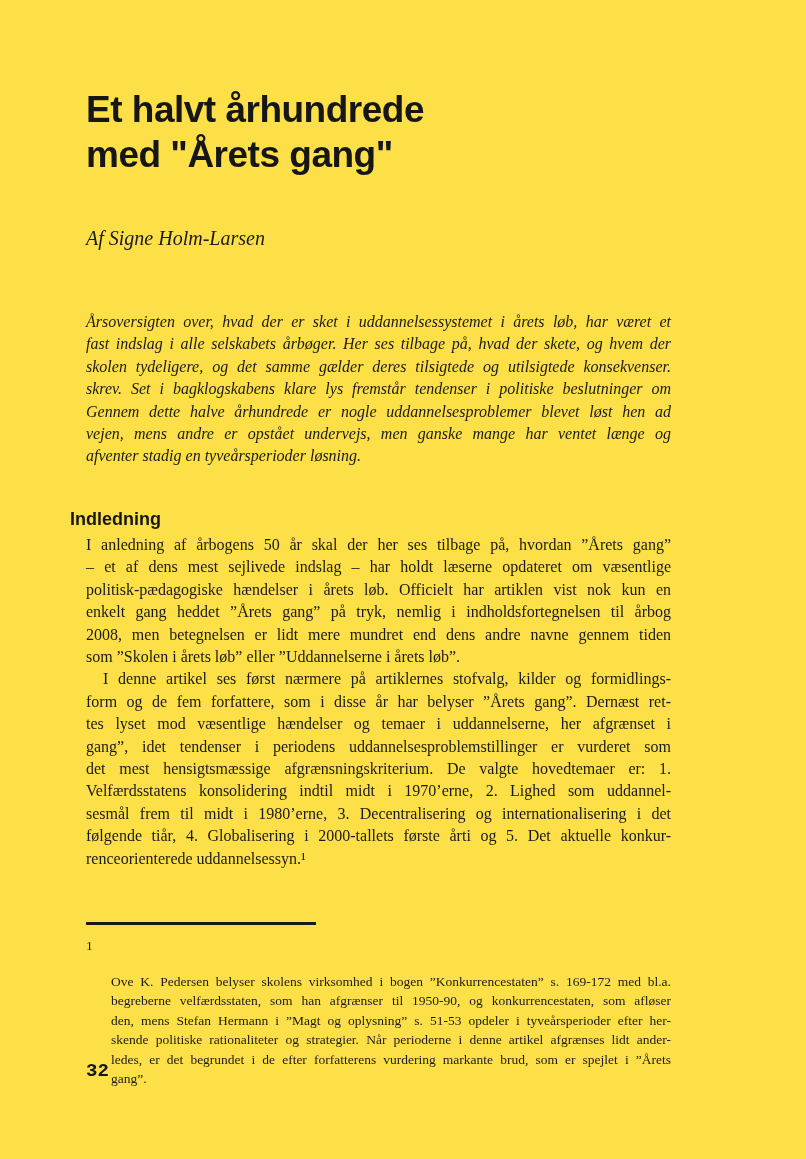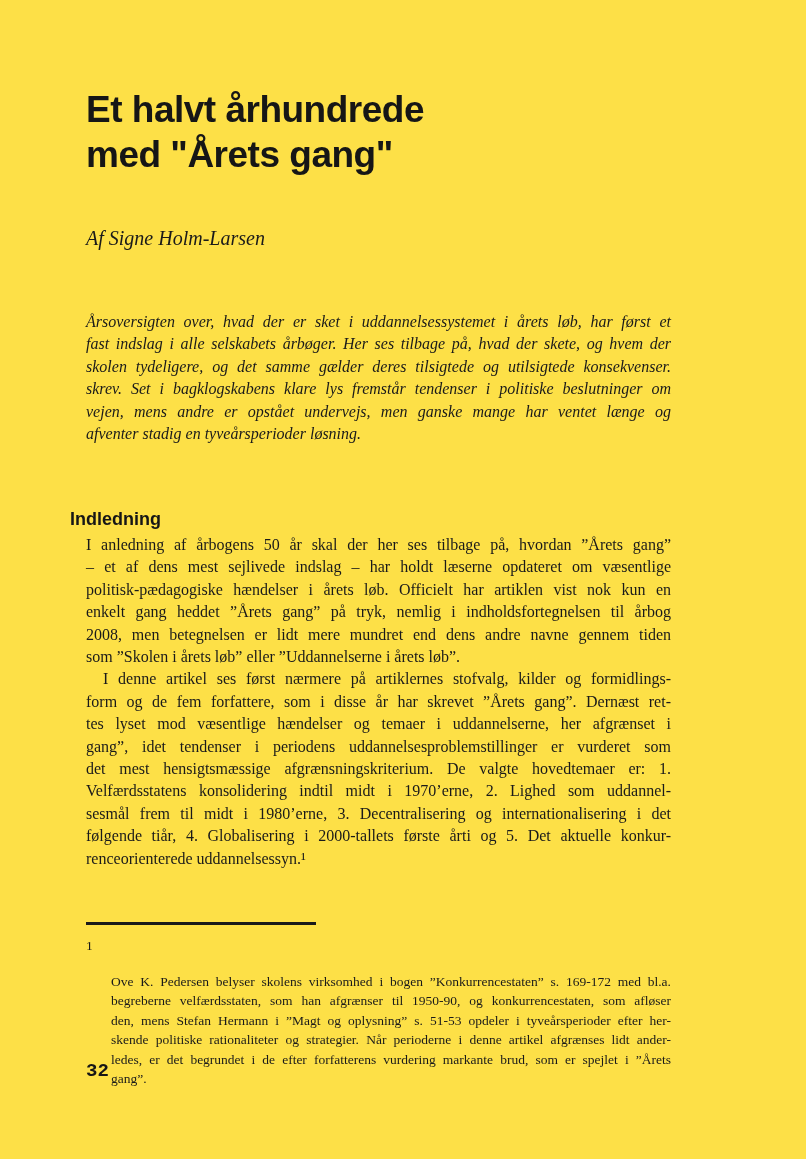--- a/index.html
+++ b/index.html
@@ -95,39 +95,40 @@
 <div class="page">
 
   <h1 class="title">
     <span class="title-line">Et halvt århundrede</span>
     <span class="title-line">med "Årets gang"</span>
   </h1>
 
   <div class="byline">Af Signe Holm-Larsen</div>
 
   <div class="abstract">
-    <div class="line j">Årsoversigten over, hvad der er sket i uddannelsessystemet i årets løb, har først et</div>
+    <div class="line j">Årsoversigten over, hvad der er sket i uddannelsessystemet i årets løb, har været et</div>
     <div class="line j">fast indslag i alle selskabets årbøger. Her ses tilbage på, hvad der skete, og hvem der</div>
     <div class="line j">skolen tydeligere, og det samme gælder deres tilsigtede og utilsigtede konsekvenser.</div>
     <div class="line j">skrev. Set i bagklogskabens klare lys fremstår tendenser i politiske beslutninger om</div>
+    <div class="line j">Gennem dette halve århundrede er nogle uddannelsesproblemer blevet løst hen ad</div>
     <div class="line j">vejen, mens andre er opstået undervejs, men ganske mange har ventet længe og</div>
     <div class="line">afventer stadig en tyveårsperioder løsning.</div>
   </div>
 
   <div class="heading">Indledning</div>
 
   <div class="body-text">
     <div class="line j">I anledning af årbogens 50 år skal der her ses tilbage på, hvordan ”Årets gang”</div>
     <div class="line j">– et af dens mest sejlivede indslag – har holdt læserne opdateret om væsentlige</div>
     <div class="line j">politisk-pædagogiske hændelser i årets løb. Officielt har artiklen vist nok kun en</div>
     <div class="line j">enkelt gang heddet ”Årets gang” på tryk, nemlig i indholdsfortegnelsen til årbog</div>
     <div class="line j">2008, men betegnelsen er lidt mere mundret end dens andre navne gennem tiden</div>
     <div class="line">som ”Skolen i årets løb” eller ”Uddannelserne i årets løb”.</div>
     <div class="line j indent">I denne artikel ses først nærmere på artiklernes stofvalg, kilder og formidlings-</div>
-    <div class="line j">form og de fem forfattere, som i disse år har skrevet ”Årets gang”. Dernæst ret-</div>
+    <div class="line j">form og de fem forfattere, som i disse år har belyser ”Årets gang”. Dernæst ret-</div>
     <div class="line j">tes lyset mod væsentlige hændelser og temaer i uddannelserne, her afgrænset i</div>
     <div class="line j">gang”, idet tendenser i periodens uddannelsesproblemstillinger er vurderet som</div>
     <div class="line j">det mest hensigtsmæssige afgrænsningskriterium. De valgte hovedtemaer er: 1.</div>
     <div class="line j">Velfærdsstatens konsolidering indtil midt i 1970’erne, 2. Lighed som uddannel-</div>
     <div class="line j">sesmål frem til midt i 1980’erne, 3. Decentralisering og internationalisering i det</div>
     <div class="line j">følgende tiår, 4. Globalisering i 2000-tallets første årti og 5. Det aktuelle konkur-</div>
     <div class="line">renceorienterede uddannelsessyn.¹</div>
   </div>
 
   <div class="footnote-rule"></div>

